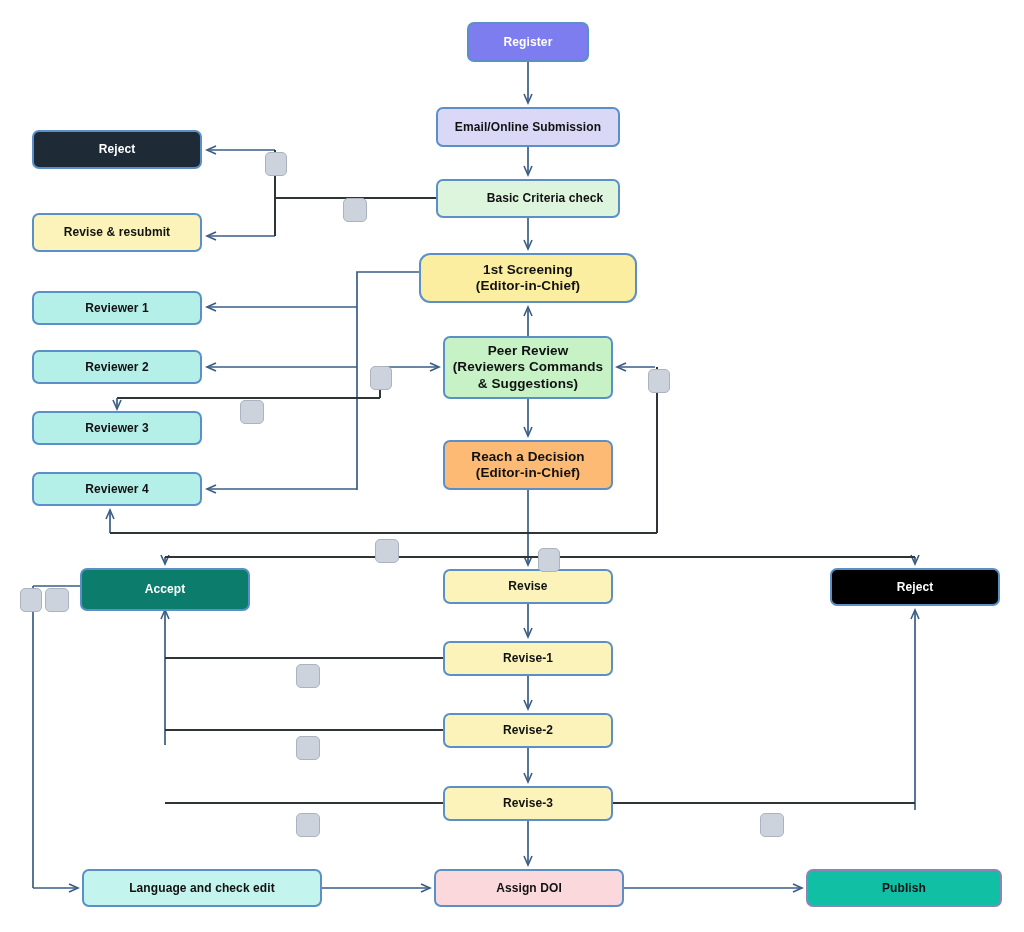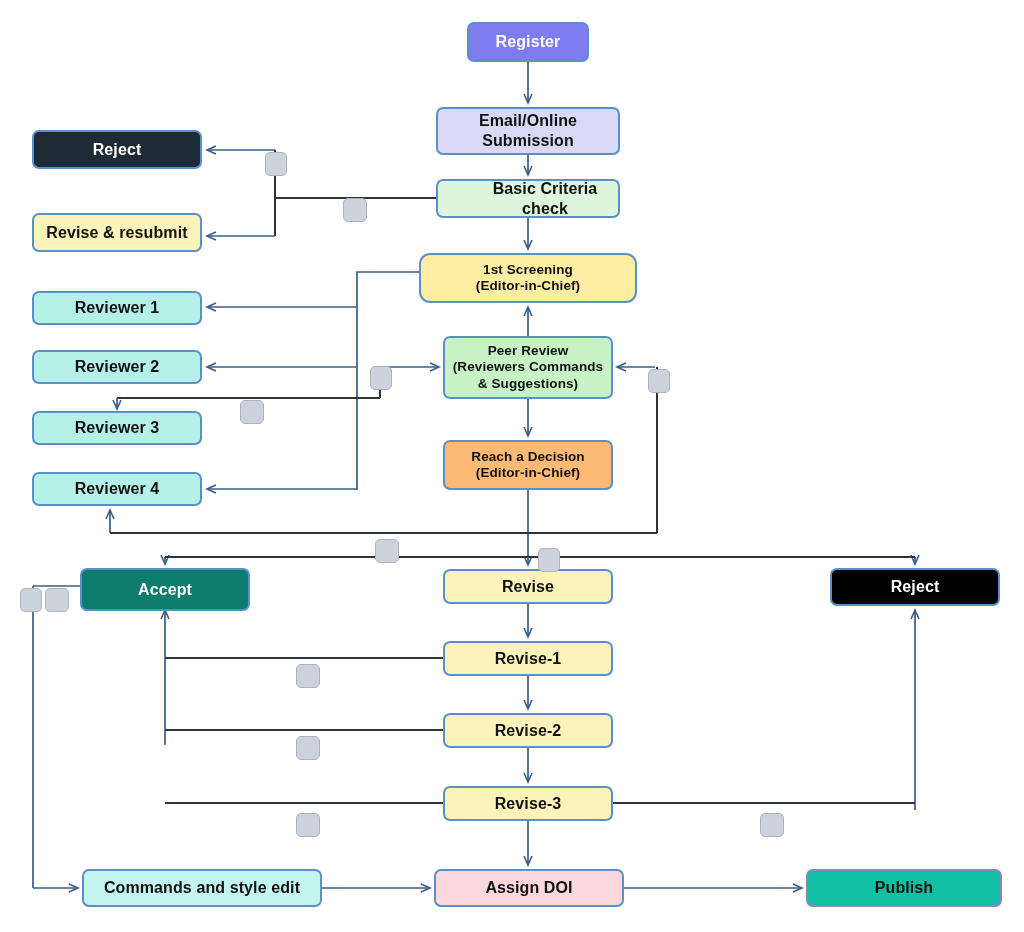--- a/index.html
+++ b/index.html
@@ -10,21 +10,21 @@
   .node{
     position:absolute;
     box-sizing:border-box;
     display:flex;
     align-items:center;
     justify-content:center;
     text-align:center;
     border:2px solid #5b8fc7;
     border-radius:7px;
     font-weight:bold;
-    font-size:16px;
+    font-size:12px;
     line-height:1.22;
     letter-spacing:0.1px;
     padding:2px 4px;
     z-index:5;
   }
   .node.two-line{font-size:13.5px;}
   .handle{
     position:absolute;
     width:20px;height:22px;
     background:#ccd3dc;
@@ -128,21 +128,21 @@
 
     <g fill="none" stroke="#3a5d86" stroke-width="1.7">
       <path d="M117,398 L117,409" marker-end="url(#ahB)"></path>
     </g>
   </svg>
 
   <div class="node" style="left:467px;top:22px;width:122px;height:40px;background:#7d7df0;color:#ffffff;">
     <span>Register</span>
   </div>
 
-  <div class="node" style="left:436px;top:107px;width:184px;height:48px;background:#d9d9f7;color:#111111;">
+  <div class="node" style="left:436px;top:107px;width:184px;height:40px;background:#d9d9f7;color:#111111;">
     <span>Email/Online Submission</span>
   </div>
 
   <div class="node" style="left:436px;top:179px;width:184px;height:39px;background:#dcf5dc;color:#111111;padding-left:38px;">
     <span>Basic Criteria check</span>
   </div>
 
   <div class="node" style="left:32px;top:130px;width:170px;height:39px;background:#1f2a37;color:#ffffff;">
     <span>Reject</span>
   </div>
@@ -201,21 +201,21 @@
 
   <div class="node" style="left:443px;top:713px;width:170px;height:35px;background:#fbf3b9;color:#111111;">
     <span>Revise-2</span>
   </div>
 
   <div class="node" style="left:443px;top:786px;width:170px;height:35px;background:#fbf3b9;color:#111111;">
     <span>Revise-3</span>
   </div>
 
   <div class="node" style="left:82px;top:869px;width:240px;height:38px;background:#c4f4ee;color:#111111;">
-    <span>Commands and style edit</span>
+    <span>Language and check edit</span>
   </div>
 
   <div class="node" style="left:434px;top:869px;width:190px;height:38px;background:#fbd8dc;color:#111111;">
     <span>Assign DOI</span>
   </div>
 
   <div class="node" style="left:806px;top:869px;width:196px;height:38px;background:#10bfa4;color:#111111;border-color:#8a86b8;">
     <span>Publish</span>
   </div>
 

